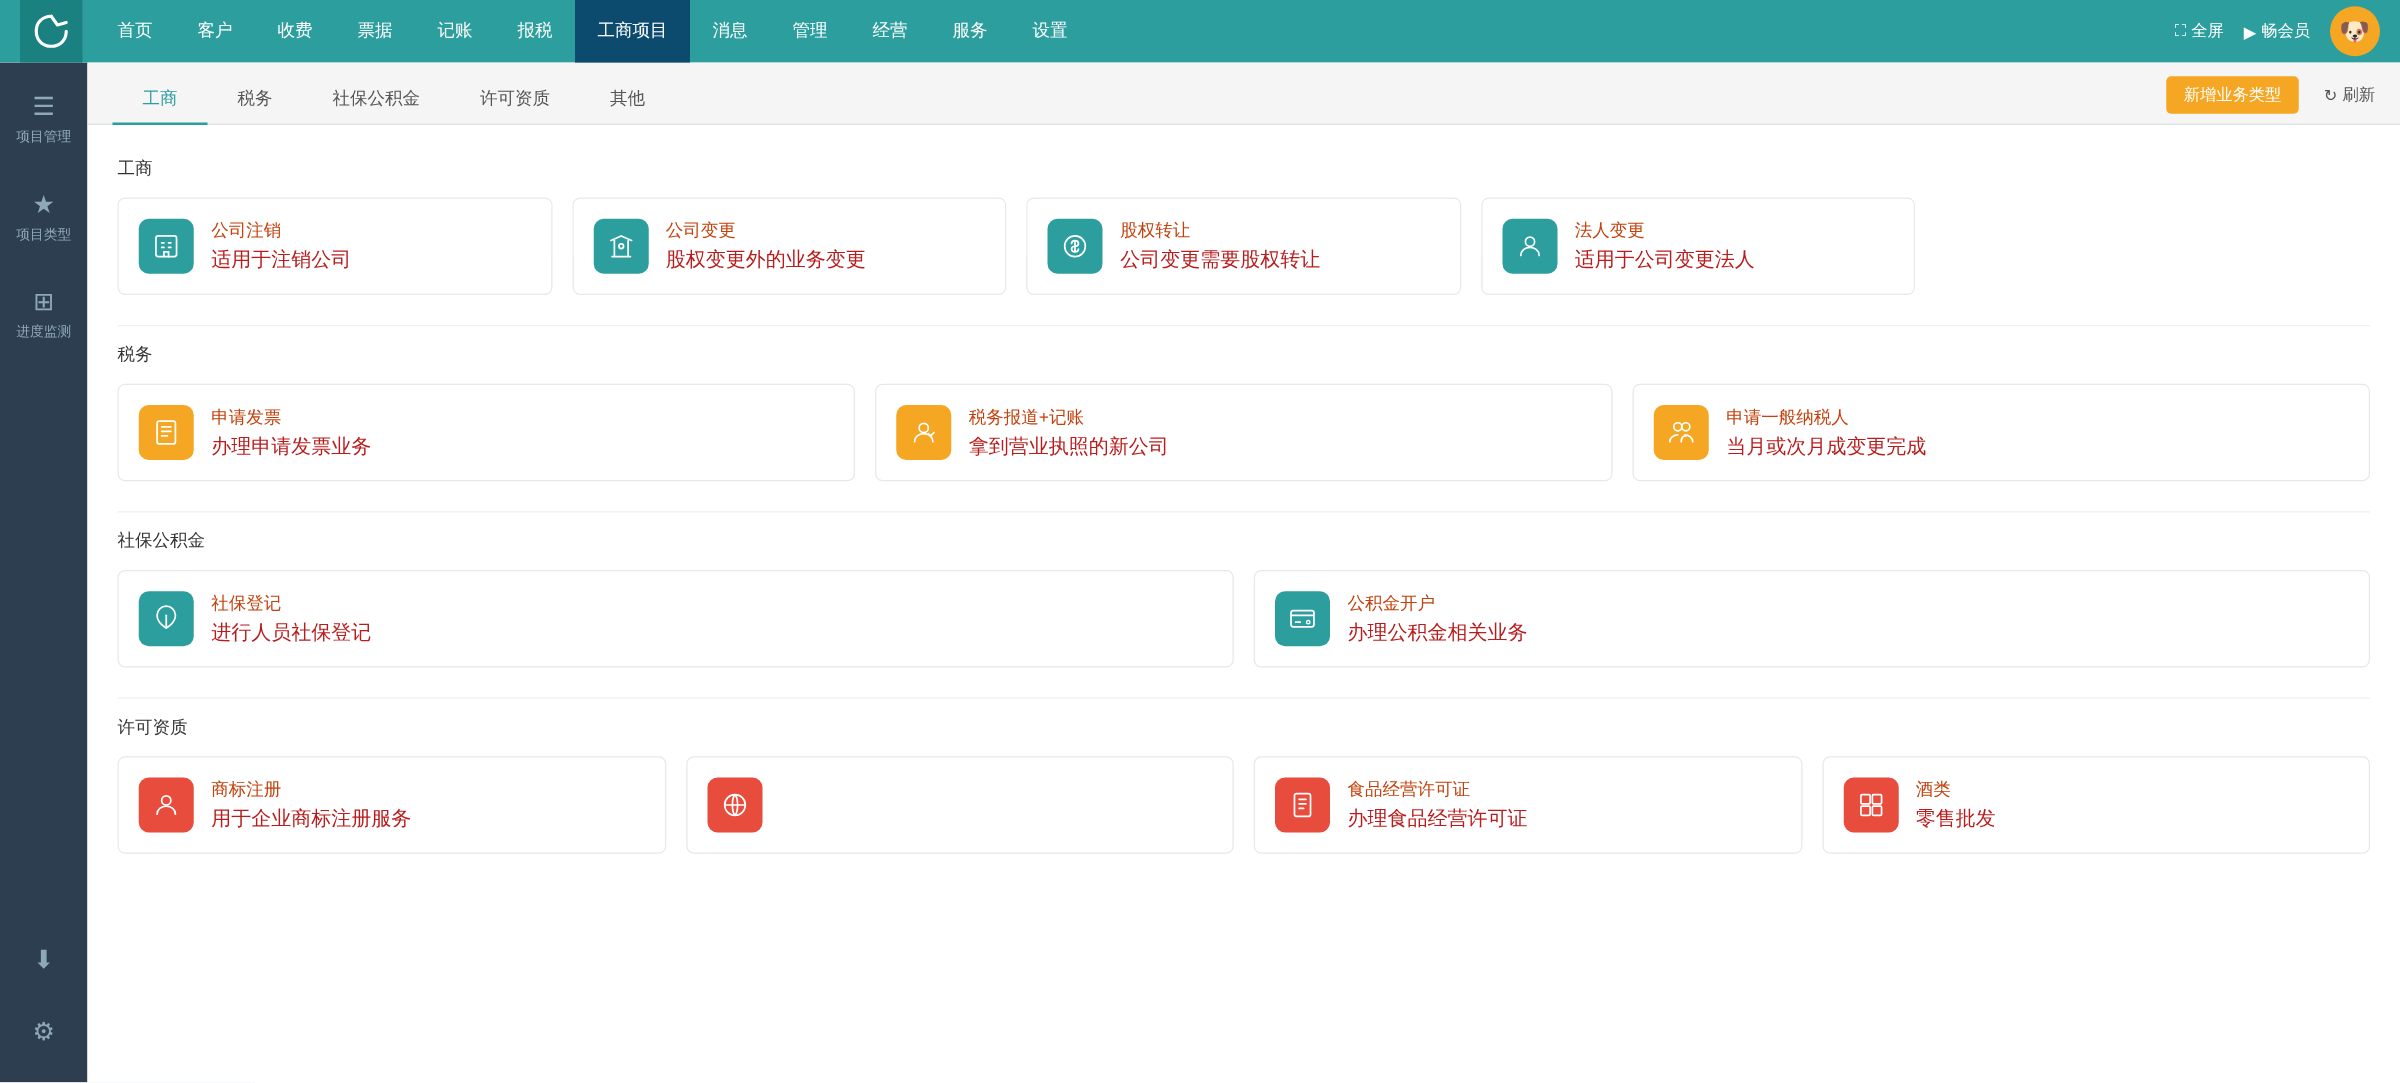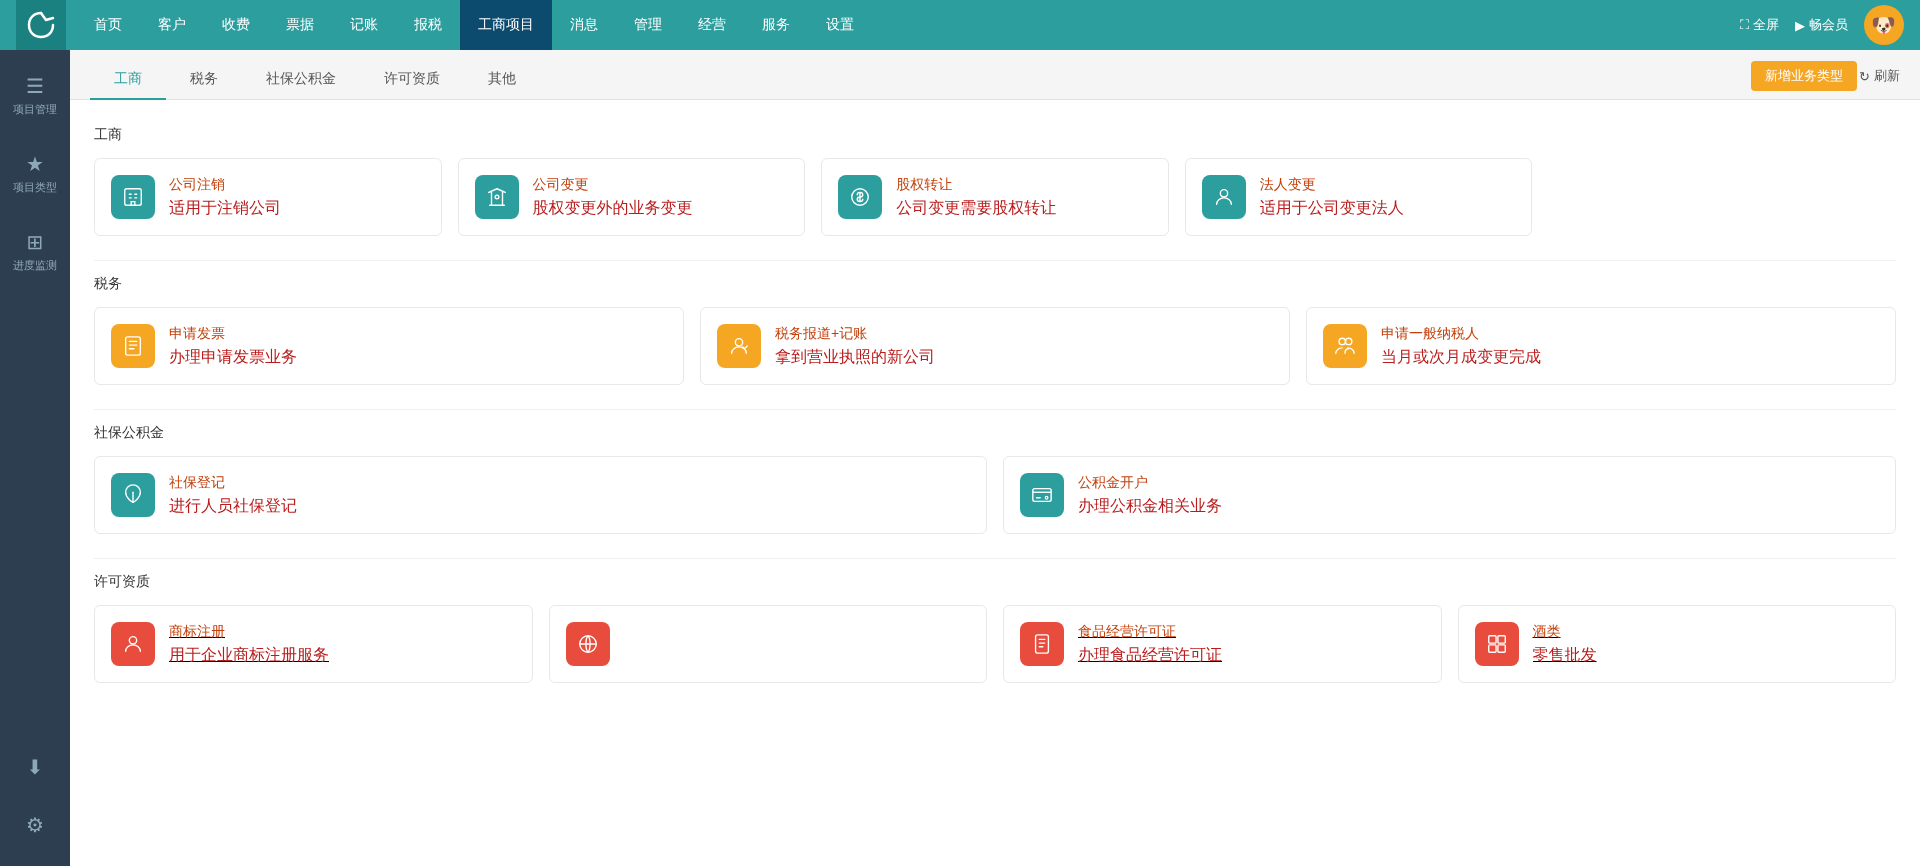--- a/index.html
+++ b/index.html
@@ -149,21 +149,21 @@
     }
     .tab.active {
       color: #2d9e9e;
       border-bottom: 2px solid #2d9e9e;
       font-weight: 500;
     }
     .tab-actions {
       margin-left: auto;
       display: flex;
       align-items: center;
-      gap: 2px;
+      gap: 20px;
       padding-bottom: 8px;
     }
     .btn-add {
       background: #f5a623;
       color: #fff;
       border: none;
       border-radius: 4px;
       padding: 6px 14px;
       font-size: 13px;
       cursor: pointer;
@@ -204,21 +204,20 @@
     }
     .cards-grid-3 {
       grid-template-columns: repeat(3, 1fr);
       gap: 16px;
     }
     .cards-grid-2 {
       grid-template-columns: repeat(2, 1fr);
     }
     .cards-grid-4 {
       grid-template-columns: repeat(4, 1fr);
-      text-decoration: underline;
     }
     .card {
       background: #fff;
       border: 1px solid #e8e8e8;
       border-radius: 6px;
       padding: 16px;
       display: flex;
       align-items: center;
       gap: 14px;
       cursor: pointer;

